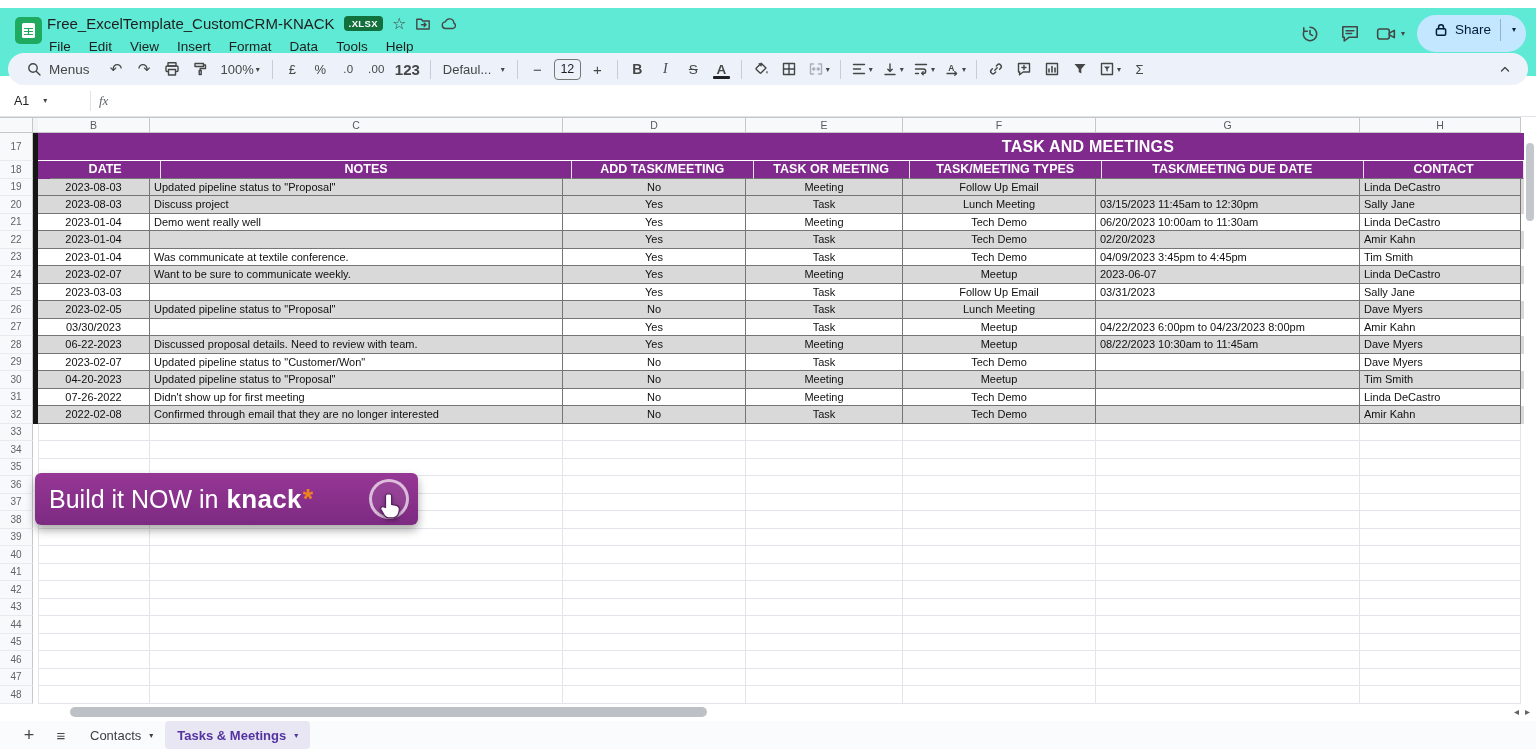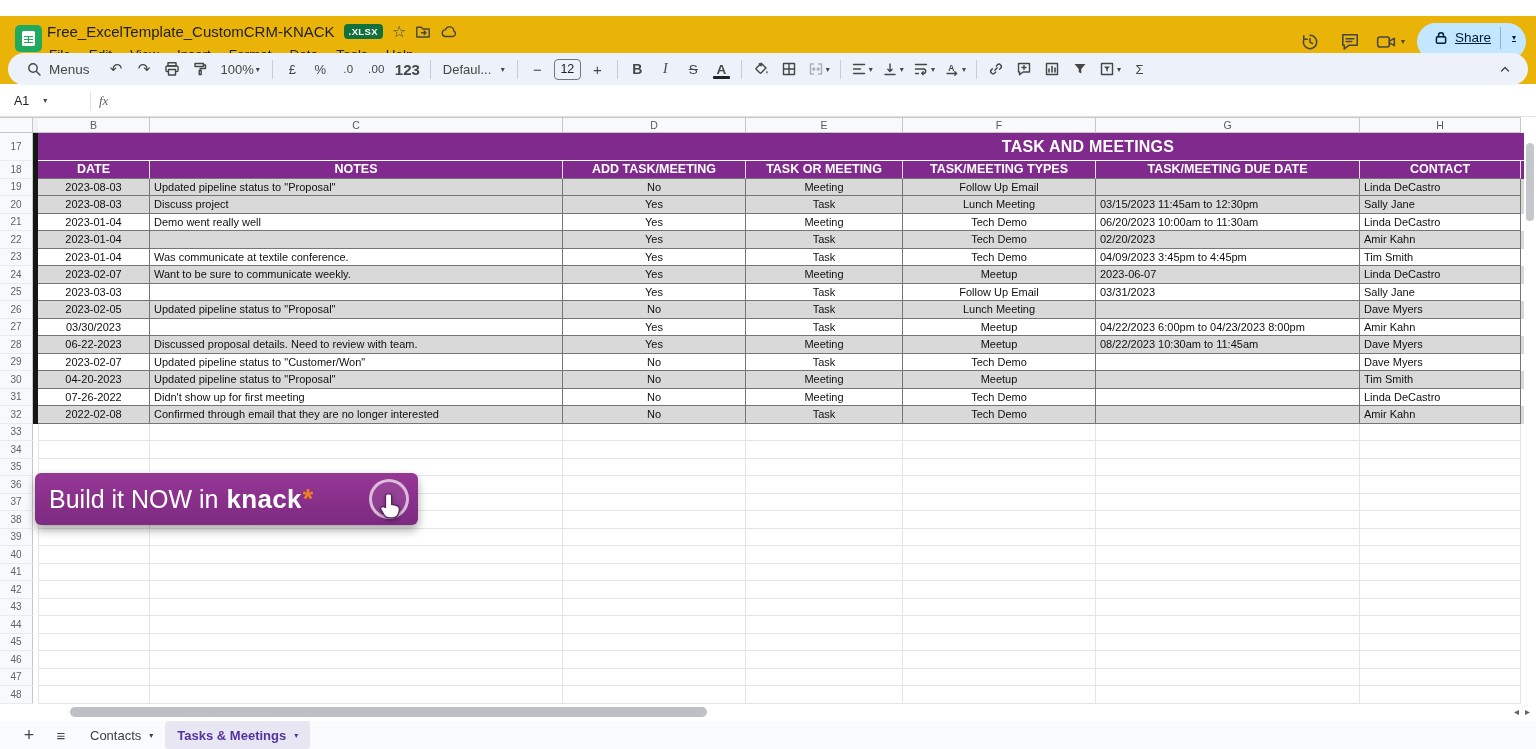--- a/index.html
+++ b/index.html
@@ -11,33 +11,33 @@
     --banner-top:#963795;
     --banner-bottom:#7c2a82;
     --knack-orange:#f0811f;
     --tab-active:#5333a0;
     --ink:#444746;
   }
   *{box-sizing:border-box;margin:0;padding:0;font-family:"Liberation Sans","DejaVu Sans",sans-serif;}
   body{width:1536px;height:749px;overflow:hidden;background:#fff;position:relative;}
 
   
-  .topbar{position:absolute;top:16px;left:0;right:0;height:68px;background:#eab308;}
+  .topbar{position:absolute;top:8px;left:0;right:0;height:68px;background:#5eead4;}
   .logo{position:absolute;left:15px;top:9px;width:27px;height:27px;background:#1faa60;border-radius:5px;display:flex;align-items:center;justify-content:center;}
   .title-row{position:absolute;left:47px;top:7px;display:flex;align-items:center;gap:9px;}
   .doc-title{font-size:15px;color:#1f1f1f;}
   .xlsx-badge{background:var(--badge-green);color:#fff;font-size:9.5px;font-weight:700;padding:2px 5px;border-radius:4px;letter-spacing:.4px;}
   .top-ico{color:var(--ink);font-size:16px;line-height:1;display:flex;align-items:center;}
   .menubar{position:absolute;left:40px;top:28px;display:flex;font-size:13.5px;color:#1f1f1f;}
   .menu-item{padding:3px 9px;border-radius:6px;}
   .topbar-right{position:absolute;right:10px;top:7px;display:flex;align-items:center;gap:12px;}
   .top-btn{width:28px;height:28px;display:flex;align-items:center;justify-content:center;}
   .top-btn svg,.title-row svg{stroke:var(--ink);fill:none;stroke-width:1.4;stroke-linecap:round;stroke-linejoin:round;}
   .meet{width:auto;gap:3px;}
-  .share-pill{display:flex;align-items:center;height:37px;background:var(--share-bg);border-radius:19px;padding:0 10px 8px 16px;color:#001d35;text-decoration:underline;}
+  .share-pill{display:flex;align-items:center;height:37px;background:var(--share-bg);border-radius:19px;padding:0 10px 8px 16px;color:#001d35;}
   .share-pill svg{stroke:#001d35;fill:none;stroke-width:1.4;stroke-linecap:round;}
   .share-label{font-size:13.5px;font-weight:500;margin-left:7px;}
   .share-div{width:1px;height:22px;background:rgba(0,29,53,.25);margin:0 9px;}
   .dd{font-size:8px;color:var(--ink);margin-left:2px;}
   .share-pill .dd{color:#001d35;}
 
   
   .toolbar{position:absolute;top:53px;left:8px;right:8px;height:32px;background:#edf2fa;border-radius:16px;display:flex;align-items:center;padding:0 10px;gap:1px;}
   .toolbar svg{stroke:var(--ink);fill:none;stroke-width:1.4;stroke-linecap:round;stroke-linejoin:round;width:16px;height:16px;}
   .tbico{height:26px;min-width:27px;border-radius:13px;display:flex;align-items:center;justify-content:center;color:var(--ink);padding:0 4px;}
@@ -376,21 +376,21 @@
         <div class="rownum" style="height: 17.5px;">45</div>
         <div class="rownum" style="height: 17.5px;">46</div>
         <div class="rownum" style="height: 17.5px;">47</div>
         <div class="rownum" style="height: 17.5px;">48</div>
       </div>
     <div class="astrip"></div>
     <div class="rows" id="rows">
         <div class="row title-row17" style="height: 28px;">
           <span class="sheet-title">TASK AND MEETINGS</span>
         </div>
-        <div class="row header-row" style="height: 17.5px;">
+        <div class="row header-row" style="height: 17.5px; padding-left: 12px;">
           <div class="hcell" style="width: 112px;">DATE</div>
           <div class="hcell" style="width: 413px;">NOTES</div>
           <div class="hcell" style="width: 183px;">ADD TASK/MEETING</div>
           <div class="hcell" style="width: 157px;">TASK OR MEETING</div>
           <div class="hcell" style="width: 193px;">TASK/MEETING TYPES</div>
           <div class="hcell" style="width: 264px;">TASK/MEETING DUE DATE</div>
           <div class="hcell" style="width: 161px;">CONTACT</div>
         </div>
         <div class="row data-row shaded" style="height: 17.5px;">
           <div class="cell" style="width: 112px; text-align: center;">2023-08-03</div>

